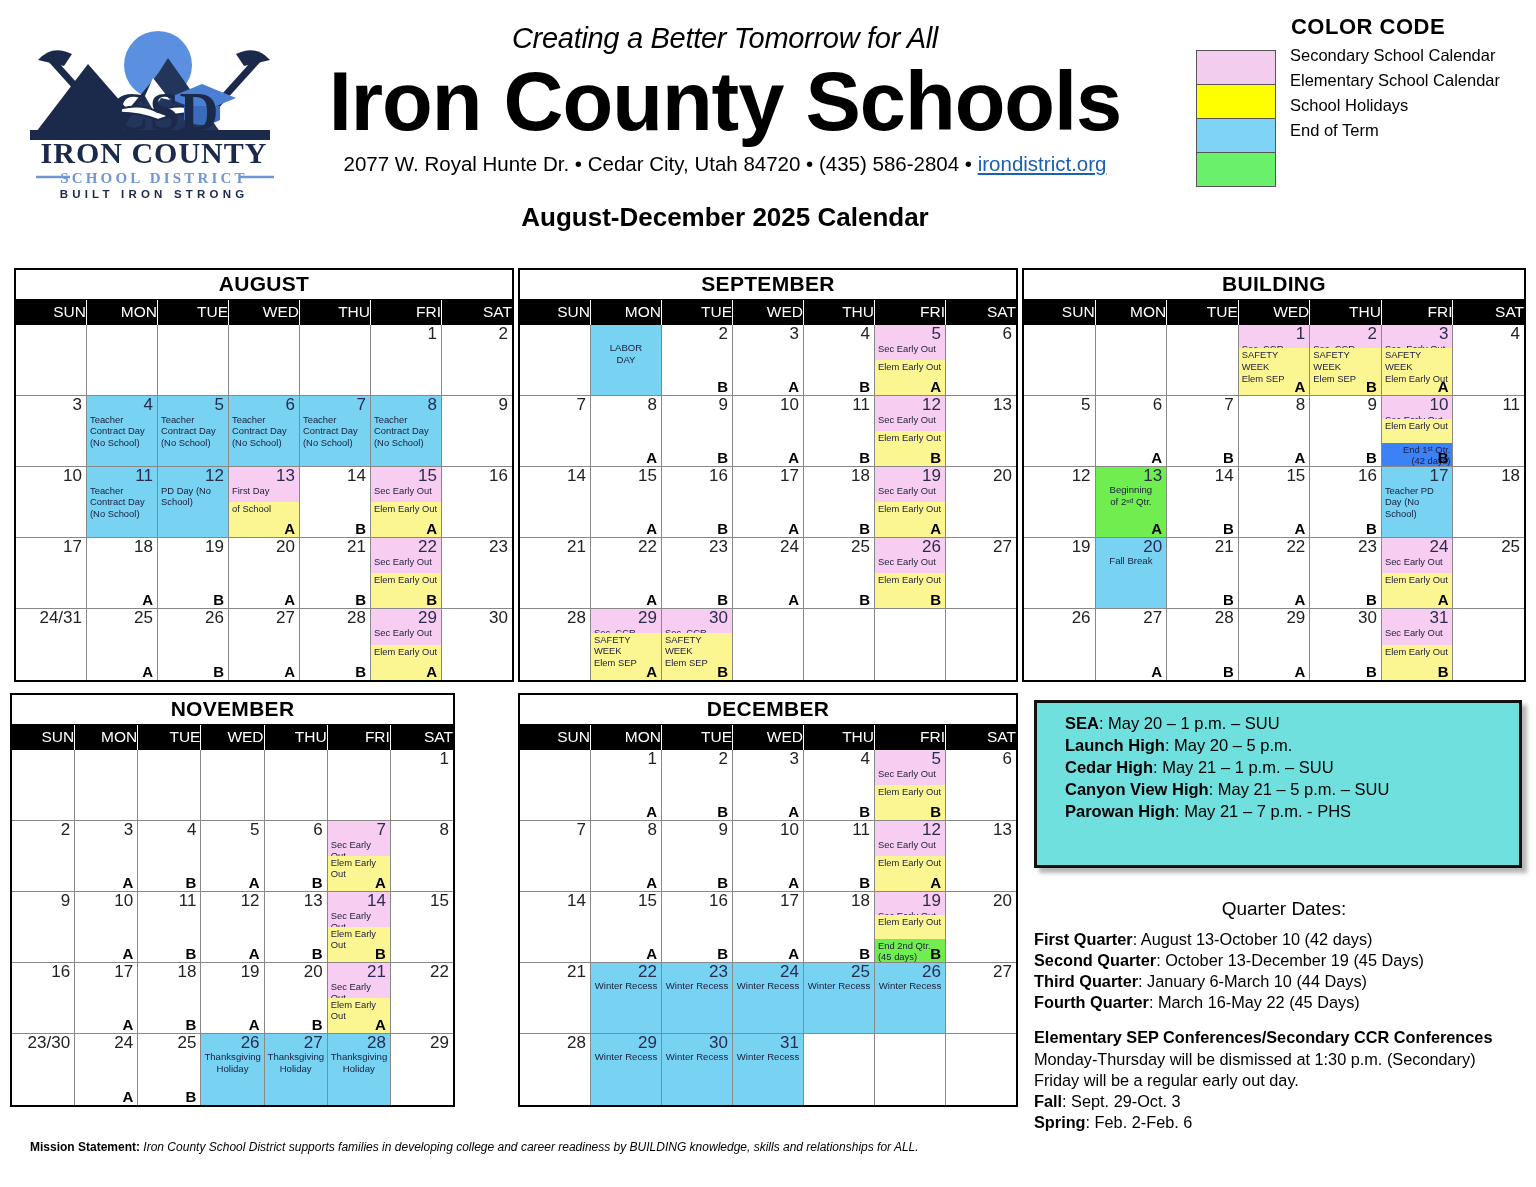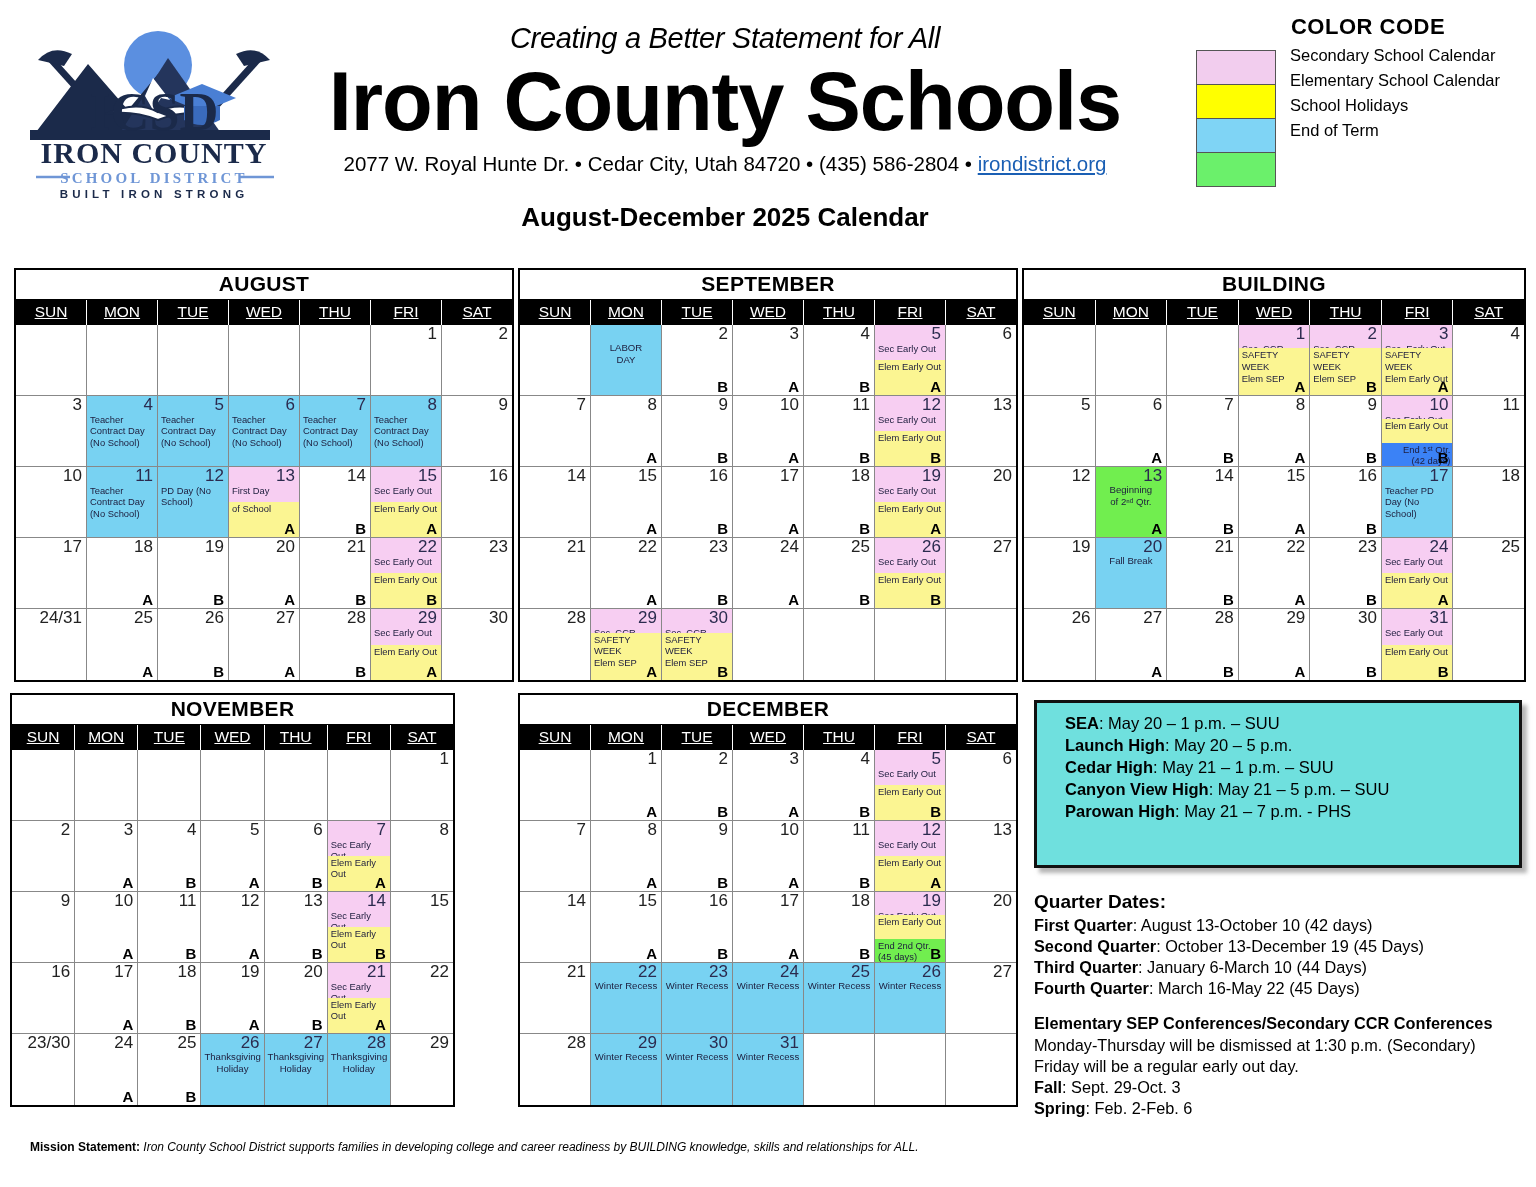--- a/index.html
+++ b/index.html
@@ -34,22 +34,22 @@
   .cc-sw:last-child{border-bottom:none;}
   .cc-labels{margin-left:94px;}
   .cc-label{font-size:16.5px;line-height:1.12;margin-bottom:7px;}
   .month{border:2px solid #000;background:#fff;box-sizing:border-box;}
   .month-name{
     text-align:center;font-weight:bold;font-size:21px;letter-spacing:0.3px;
     padding:2px 0 3px 0;background:#fff;border-bottom:1px solid #000;
   }
   .dow-row{display:flex;background:#000;}
   .dow{
-    flex:1 1 0;color:#fff;text-align:center;font-size:15.5px;
-    padding:3px 0 4px 0;border-right:1px solid #fff;box-sizing:border-box;text-decoration:underline;
+    flex:1 1 0;color:#fff;text-align:right;font-size:15.5px;
+    padding:3px 0 4px 0;border-right:1px solid #fff;box-sizing:border-box;
   }
   .dow:last-child{border-right:none;}
   .week{display:flex;}
   .cell{
     flex:1 1 0;box-sizing:border-box;
     border-right:1px solid #888;border-bottom:1px solid #888;
     height:71px;position:relative;overflow:hidden;background:#fff;
   }
   .cell:last-child{border-right:none;}
   .week:last-child .cell{border-bottom:none;}
@@ -81,21 +81,21 @@
     box-shadow:5px 5px 4px rgba(120,120,120,0.55);
     box-sizing:border-box;padding:10px 0 14px 0;
   }
   .gradbox h3{margin:4px 0 12px 0;text-align:center;font-size:22px;font-weight:bold;}
   .gradbox ul{list-style:none;margin:0;padding:0 0 0 28px;}
   .gradbox li{font-size:16.5px;line-height:1.33;}
   .gradbox li b{font-weight:bold;}
 
   
   .qtr{position:absolute;font-size:16.3px;line-height:1.3;}
-  .qtr h4{margin:0;font-size:19px;font-weight:bold;}
+  .qtr h4{margin:7px;font-size:19px;font-weight:normal;text-align:center;}
   .qtr .ln{margin:0;}
   .qtr .sp{height:14px;}
   .qtr b{font-weight:bold;}
 
   
   .mission{
     position:absolute;left:30px;top:1140px;width:1480px;
     font-size:12px;font-style:italic;
   }
   .mission b{font-style:normal;font-weight:bold;}
@@ -129,21 +129,21 @@
       <text x="136" y="112" font-family="Liberation Serif, serif" font-size="54" font-weight="bold" fill="#1b2a4a" text-anchor="middle">ICSD</text>
       <text x="136" y="145" font-family="Liberation Serif, serif" font-size="30" font-weight="bold" fill="#1b2a4a" text-anchor="middle" letter-spacing="1">IRON COUNTY</text>
       <line x1="18" y1="159" x2="52" y2="159" stroke="#6f96d6" stroke-width="2.5"></line>
       <line x1="222" y1="159" x2="256" y2="159" stroke="#6f96d6" stroke-width="2.5"></line>
       <text x="136" y="165" font-family="Liberation Serif, serif" font-size="15" font-weight="bold" fill="#6f96d6" text-anchor="middle" letter-spacing="3.2">SCHOOL DISTRICT</text>
       <text x="136" y="180" font-family="Liberation Sans, sans-serif" font-size="11.5" font-weight="bold" fill="#1b2a4a" text-anchor="middle" letter-spacing="4.2">BUILT IRON STRONG</text>
     </svg>
   </div>
 
   <div class="head-center">
-    <div class="tagline">Creating a Better Statement for All</div>
+    <div class="tagline">Creating a Better Tomorrow for All</div>
     <div class="bigtitle">Iron County Schools</div>
     <div class="address"><span>2077 W. Royal Hunte Dr. • Cedar City, Utah 84720 • (435) 586-2804 • </span><a href="#">irondistrict.org</a></div>
     <div class="caltitle">August-December 2025 Calendar</div>
   </div>
 
   <div class="colorcode">
     <div class="cc-title">COLOR CODE</div>
     <div class="cc-body">
       <div class="cc-swatches" id="cc-swatches">
           <div class="cc-sw" style="background: rgb(242, 205, 238);"></div>

